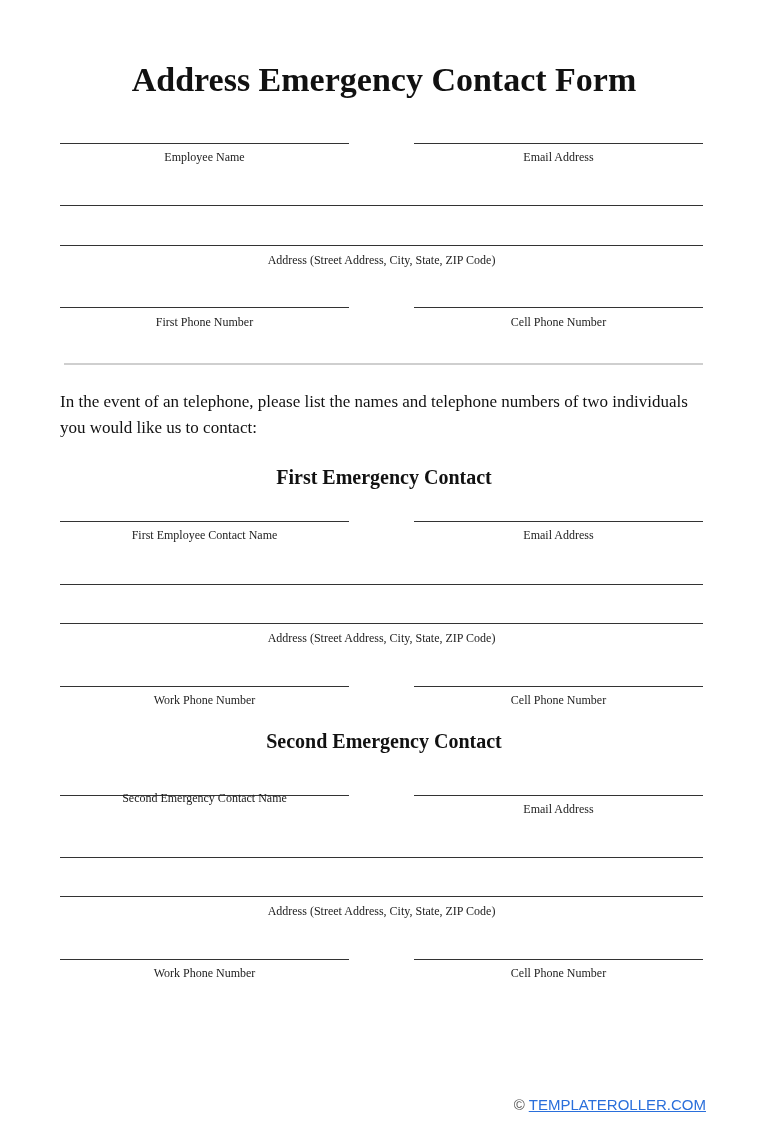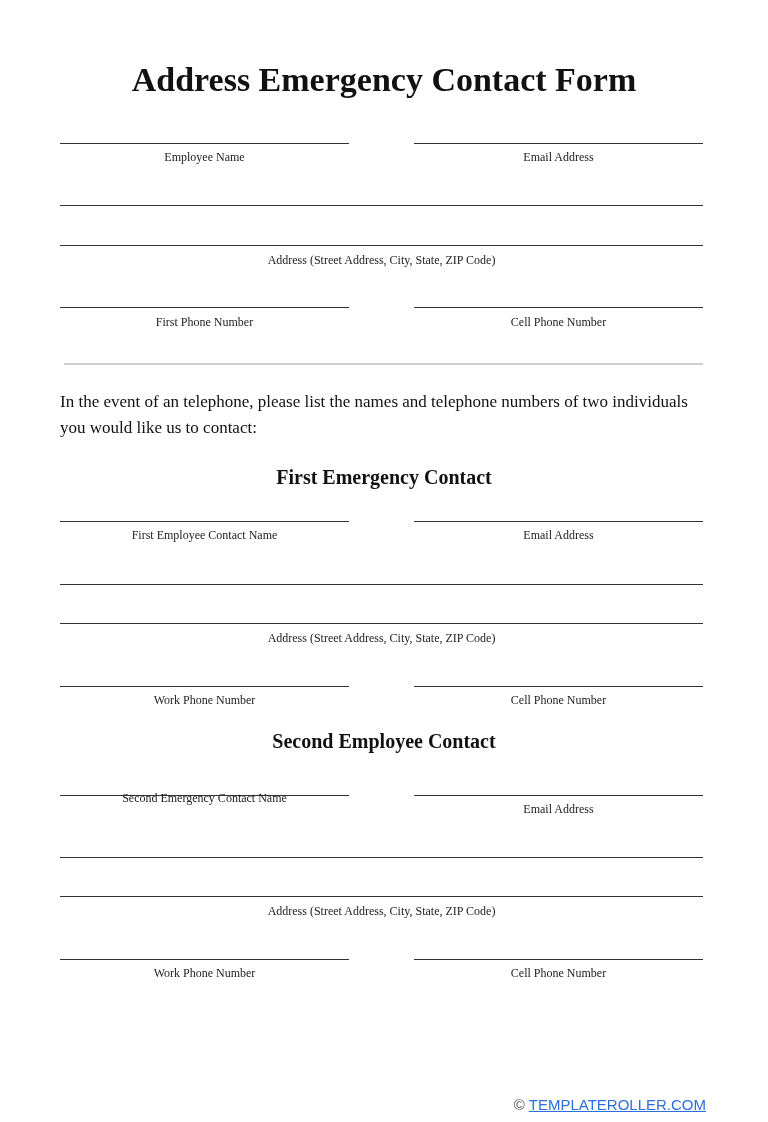--- a/index.html
+++ b/index.html
@@ -77,21 +77,21 @@
   <input class="field-input" style="left: 60px; top: 665px; width: 289px;" type="text">
   <div class="line left" style="top:686px;"></div>
   <div class="label left" style="top:691px;">Work Phone Number</div>
 
   <input class="field-input" style="left: 414px; top: 665px; width: 289px;" type="text">
   <div class="line right" style="top:686px;"></div>
   <div class="label right" style="top:691px;">Cell Phone Number</div>
 </div>
 
 <div>
-  <div class="abs section-title" style="top:728px;">Second Employee Contact</div>
+  <div class="abs section-title" style="top:728px;">Second Emergency Contact</div>
 
   <input class="field-input" style="left: 60px; top: 774px; width: 289px;" type="text">
   <div class="line left" style="top:795px;"></div>
   <div class="label left" style="top:789px;">Second Emergency Contact Name</div>
 
   <input class="field-input" style="left: 414px; top: 774px; width: 289px;" type="text">
   <div class="line right" style="top:795px;"></div>
   <div class="label right" style="top:800px;">Email Address</div>
 
   <input class="field-input" style="left: 60px; top: 836px; width: 643px;" type="text">

